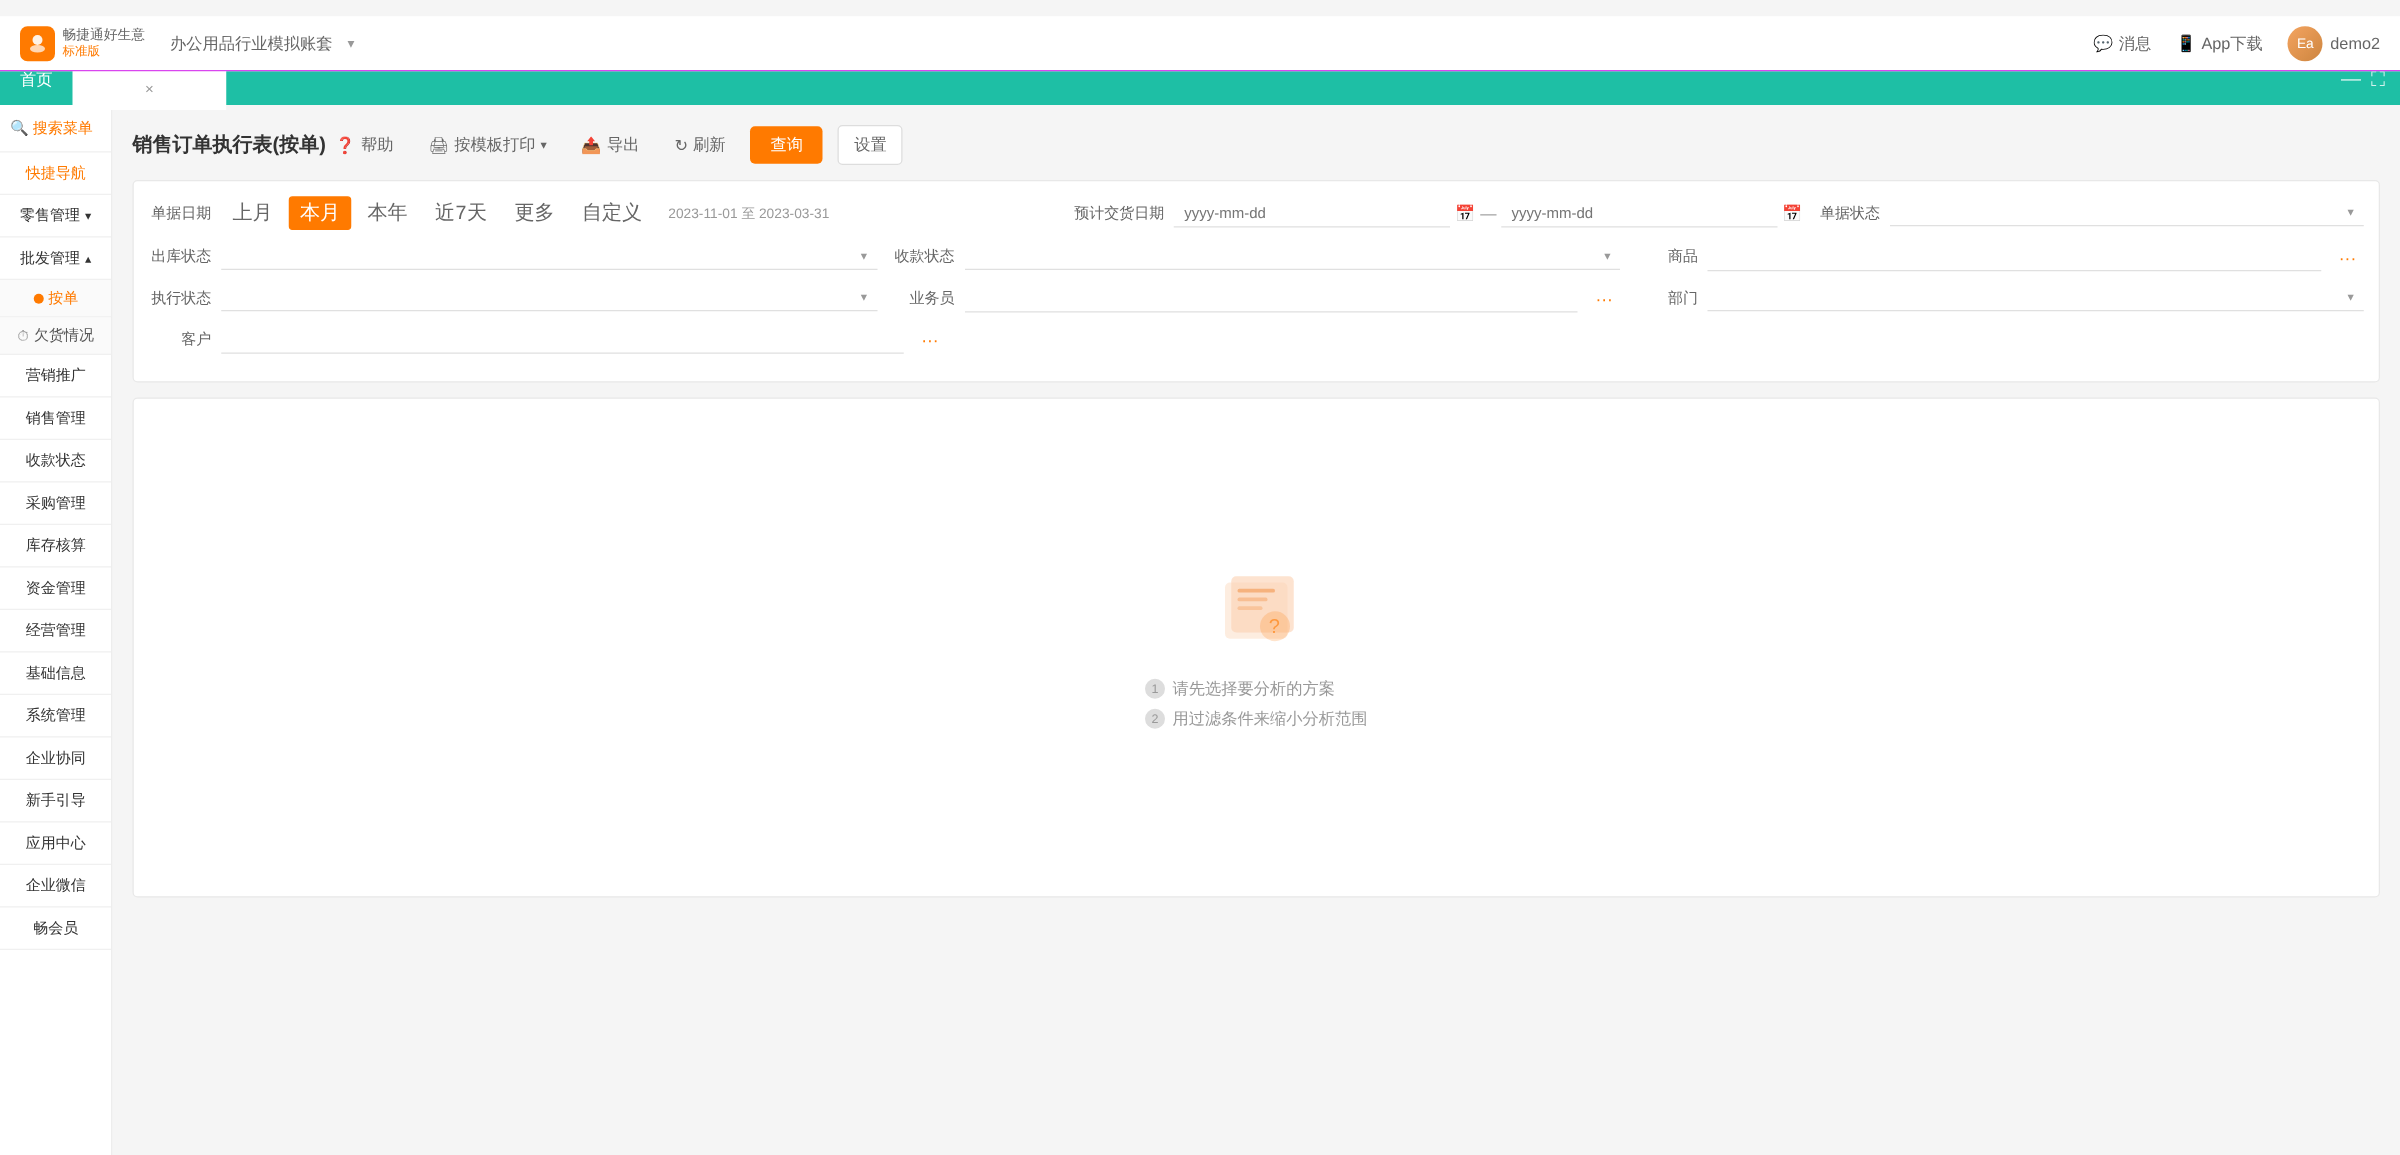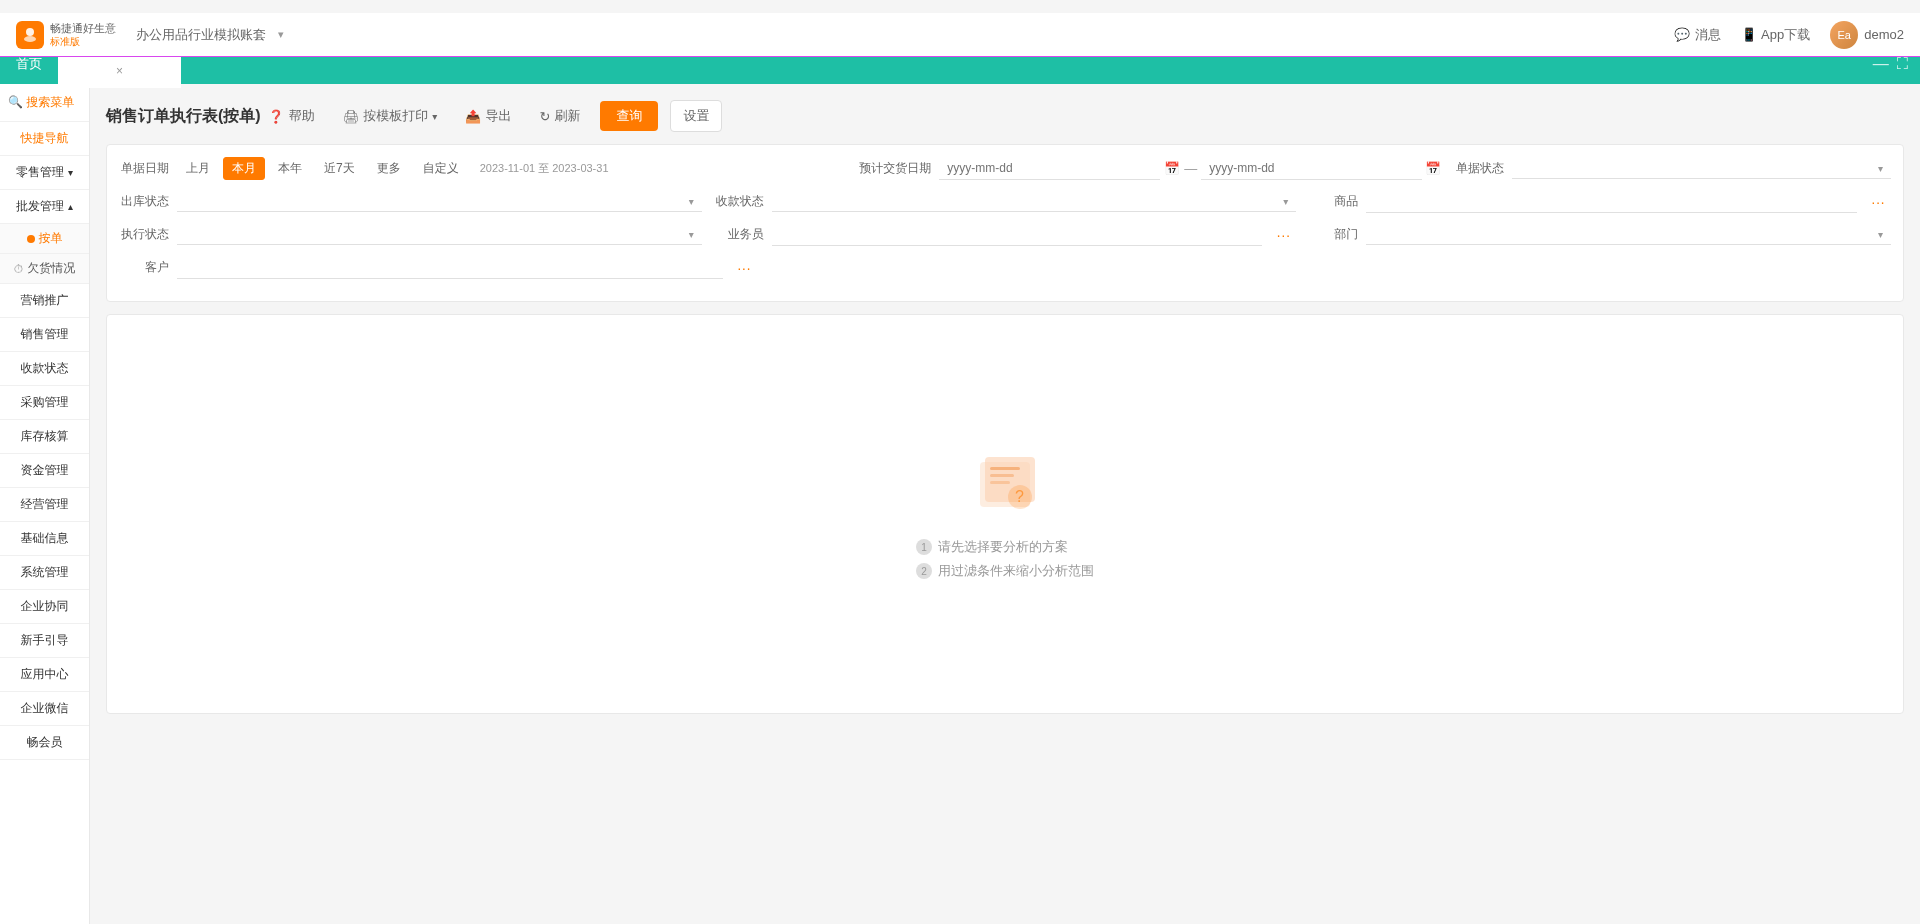--- a/index.html
+++ b/index.html
@@ -227,24 +227,25 @@
       white-space: nowrap;
     }
     .filter-tag-group {
       display: flex;
       align-items: center;
       gap: 4px;
     }
     .filter-tag {
       padding: 2px 8px;
       border-radius: 3px;
-      font-size: 12px;
+      font-size: 16px;
       cursor: pointer;
       color: #666;
       border: 1px solid transparent;
+      font-family: Liberation Mono, monospace;
     }
     .filter-tag.active {
       background: #ff7a00;
       color: white;
       border-color: #ff7a00;
     }
     .filter-actions {
       display: flex; align-items: center; gap: 6px; margin-left: 4px;
     }
     .filter-icon-btn {

